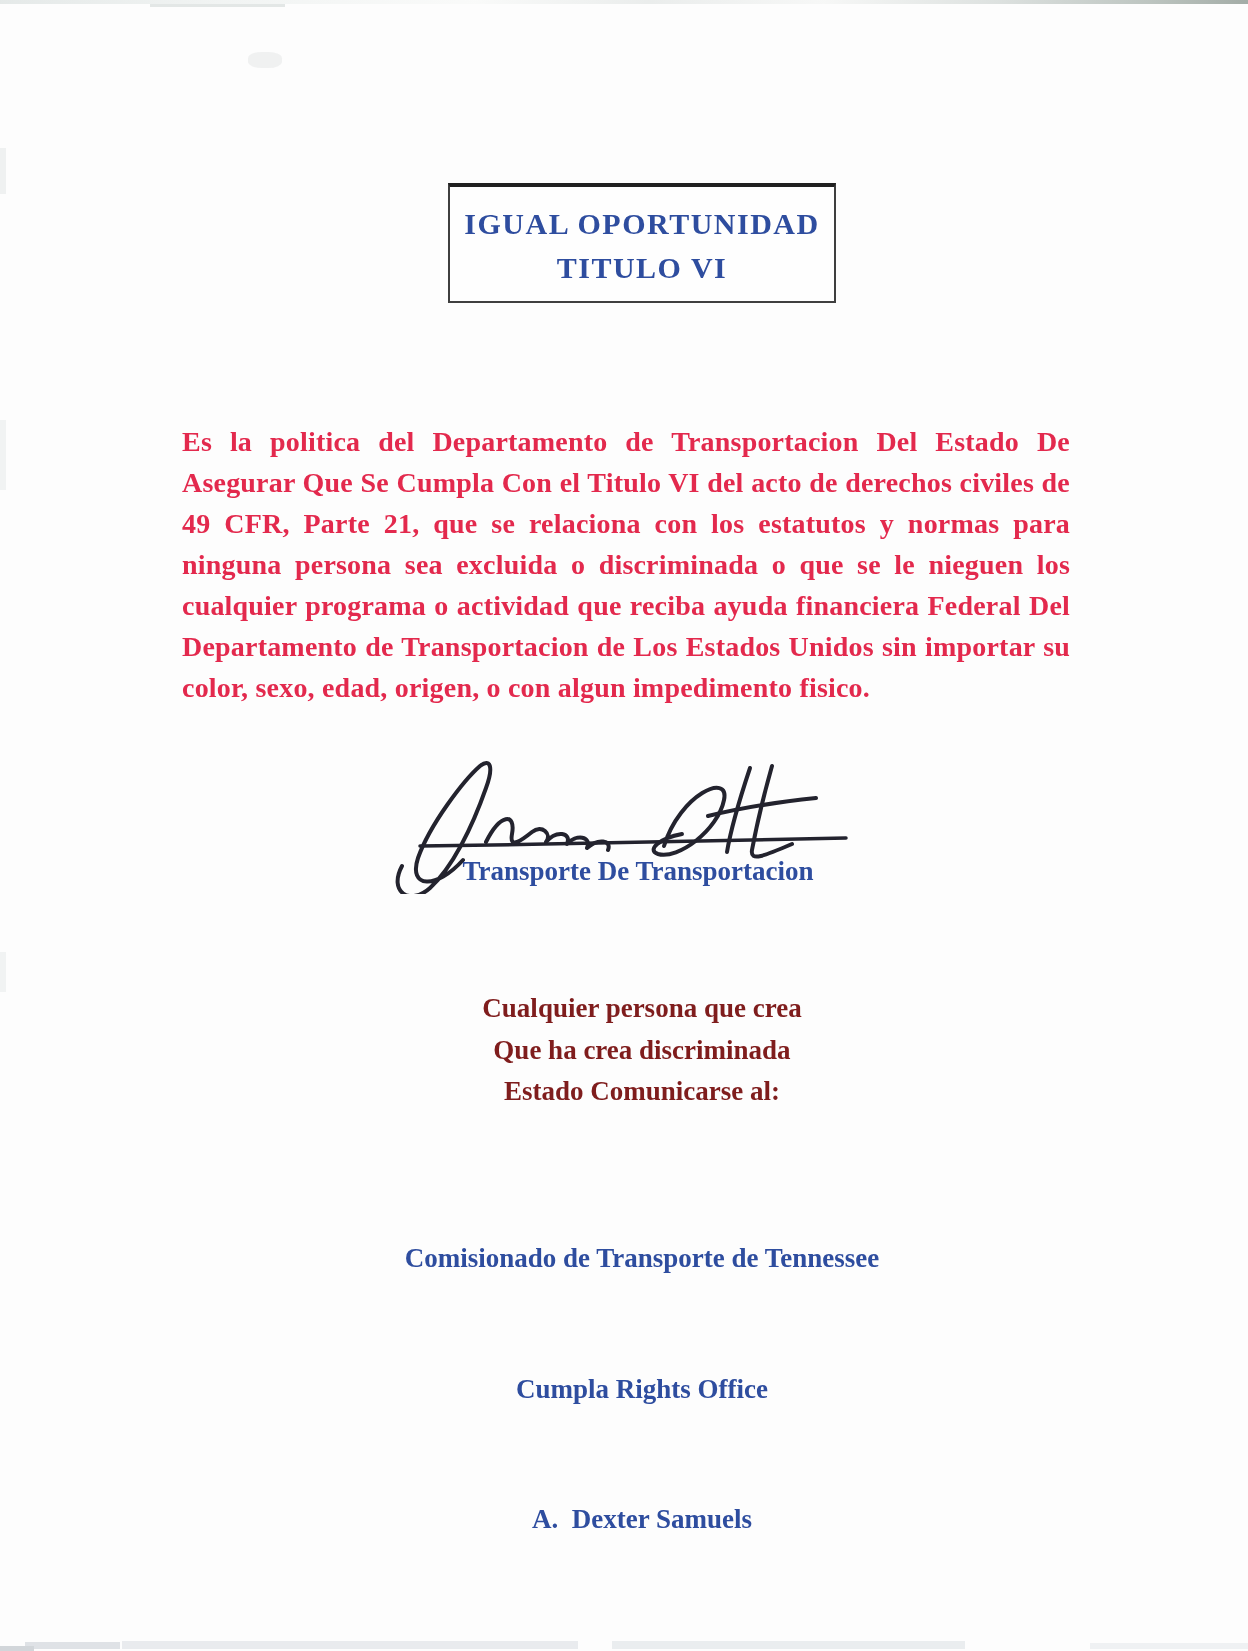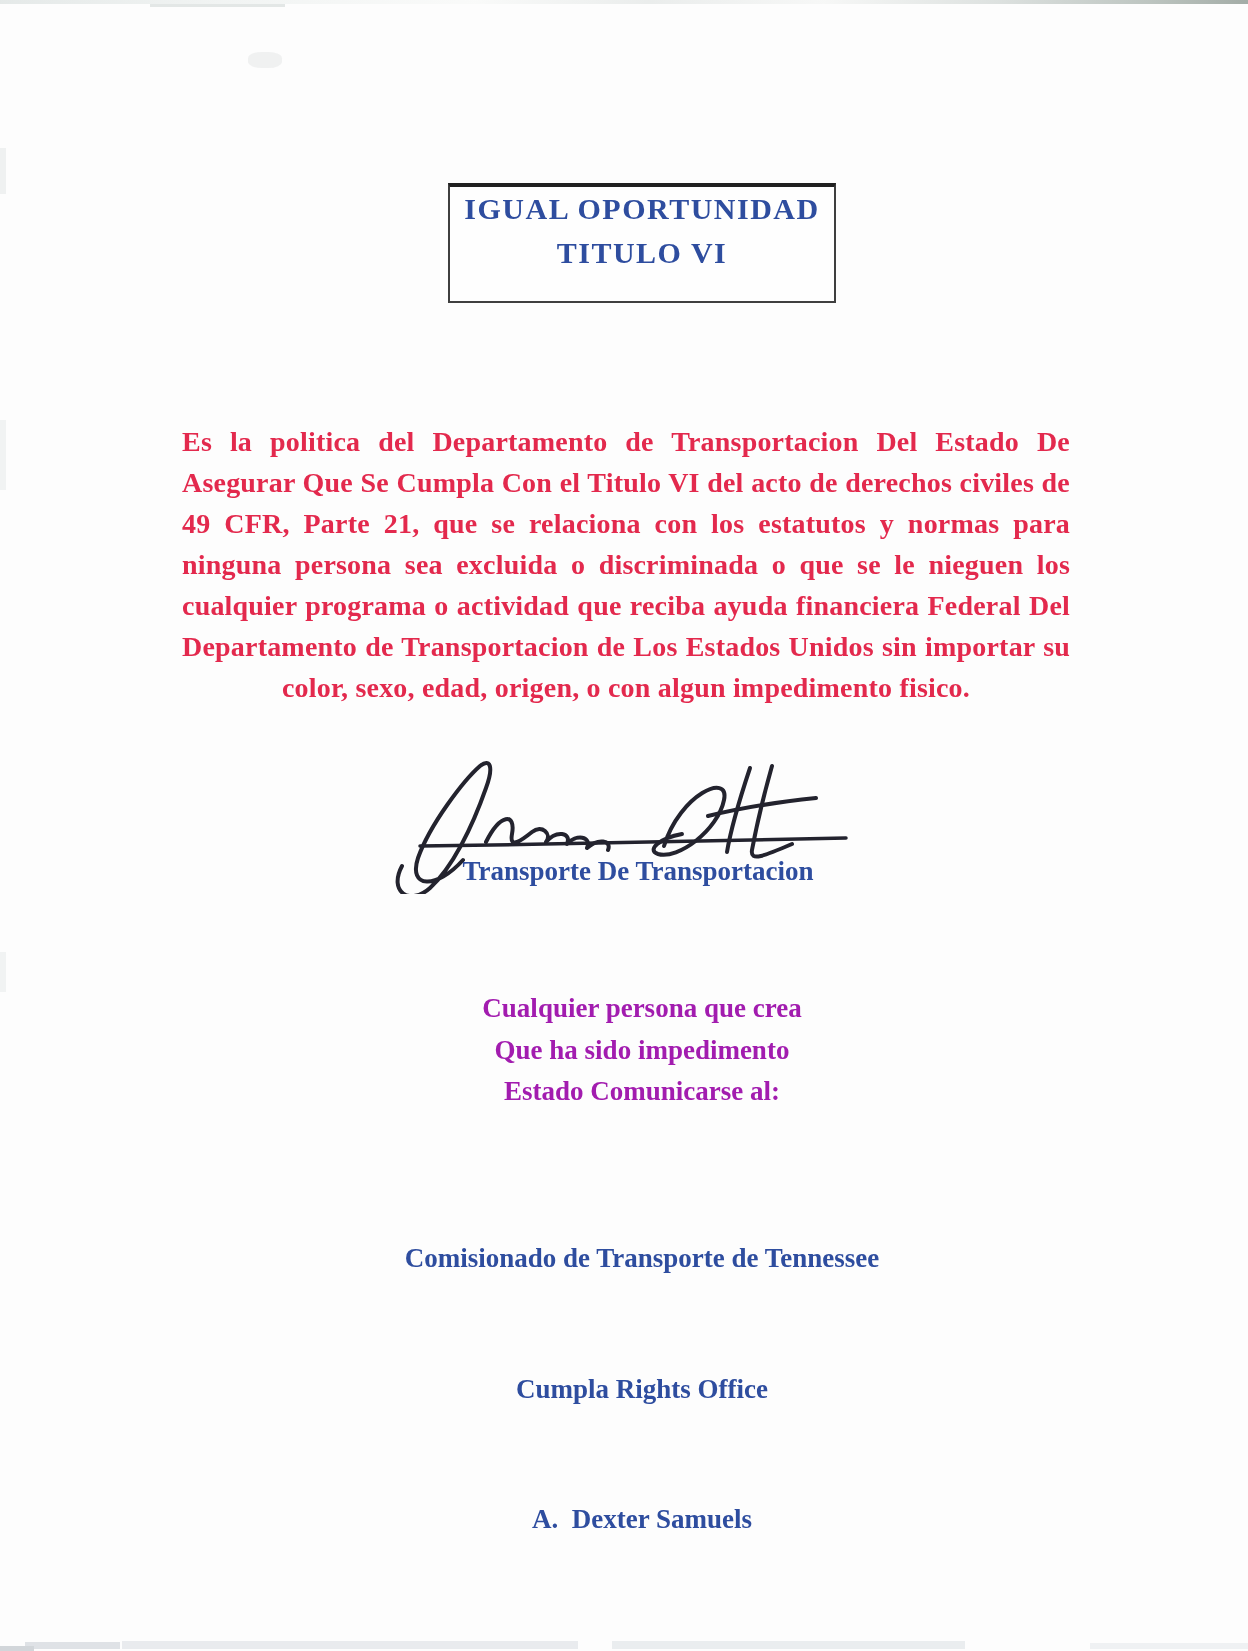--- a/index.html
+++ b/index.html
@@ -37,45 +37,46 @@
   
   .title-box {
     position: absolute; left: 448px; top: 183px;
     width: 388px; height: 120px; box-sizing: border-box;
     border: 2px solid #3f3f3f; border-top: 4px solid #202020;
     background: #fefefe;
     text-align: center;
     color: #2e4d9f;
     font-weight: 700;
     font-size: 30px; line-height: 44px; letter-spacing: 1.5px;
+    padding-top: 15px;
   }
 
   
   .policy {
     position: absolute; left: 182px; top: 421px; width: 888px;
     color: #e3294d;
     font-weight: 700; font-size: 28px; line-height: 41px;
     letter-spacing: 0.2px;
   }
   .policy .jline { text-align: justify; text-align-last: justify; height: 41px; overflow: hidden; }
-  .policy .lline { text-align: center; height: 41px; }
+  .policy .lline { text-align: left; height: 41px; }
 
   
   .sig-svg { position: absolute; left: 368px; top: 742px; width: 500px; height: 152px; }
   .sig-caption {
     position: absolute; left: 418px; top: 856px; width: 440px;
     text-align: center;
     color: #2e4d9f; font-weight: 700; font-size: 27px;
   }
 
   
   .notice {
     position: absolute; left: 124px; top: 988px; width: 1036px;
     text-align: center;
-    color: #a21caf; font-weight: 700; font-size: 27px; line-height: 41.5px;
+    color: #7f1d1d; font-weight: 700; font-size: 27px; line-height: 41.5px;
   }
   .contact {
     position: absolute; left: 124px; top: 1150px; width: 1036px;
     text-align: center;
     color: #2e4d9f; font-weight: 700; font-size: 27px; line-height: 43.5px;
     white-space: pre-wrap;
   }
 </style>
 </head>
 <body>
@@ -123,21 +124,21 @@
       <path d="M382,26 C372,56 362,92 359,110" stroke-width="4"></path>
       <path d="M404,24 C395,56 387,92 384,108 C382,120 396,114 424,102" stroke-width="4"></path>
 
       <path d="M340,74 C372,66 410,60 448,56" stroke-width="4"></path>
     </g>
   </svg>
   <div class="sig-caption">Transporte De Transportacion</div>
 
   <div class="notice">
     <div>Cualquier persona que crea</div>
-    <div>Que ha sido impedimento</div>
+    <div>Que ha crea discriminada</div>
     <div>Estado Comunicarse al:</div>
   </div>
 
   <div class="contact">
     <div>Comisionado de Transporte de Tennessee</div>
     <div>Cumpla Rights Office</div>
     <div>A.  Dexter Samuels</div>
     
     
     

